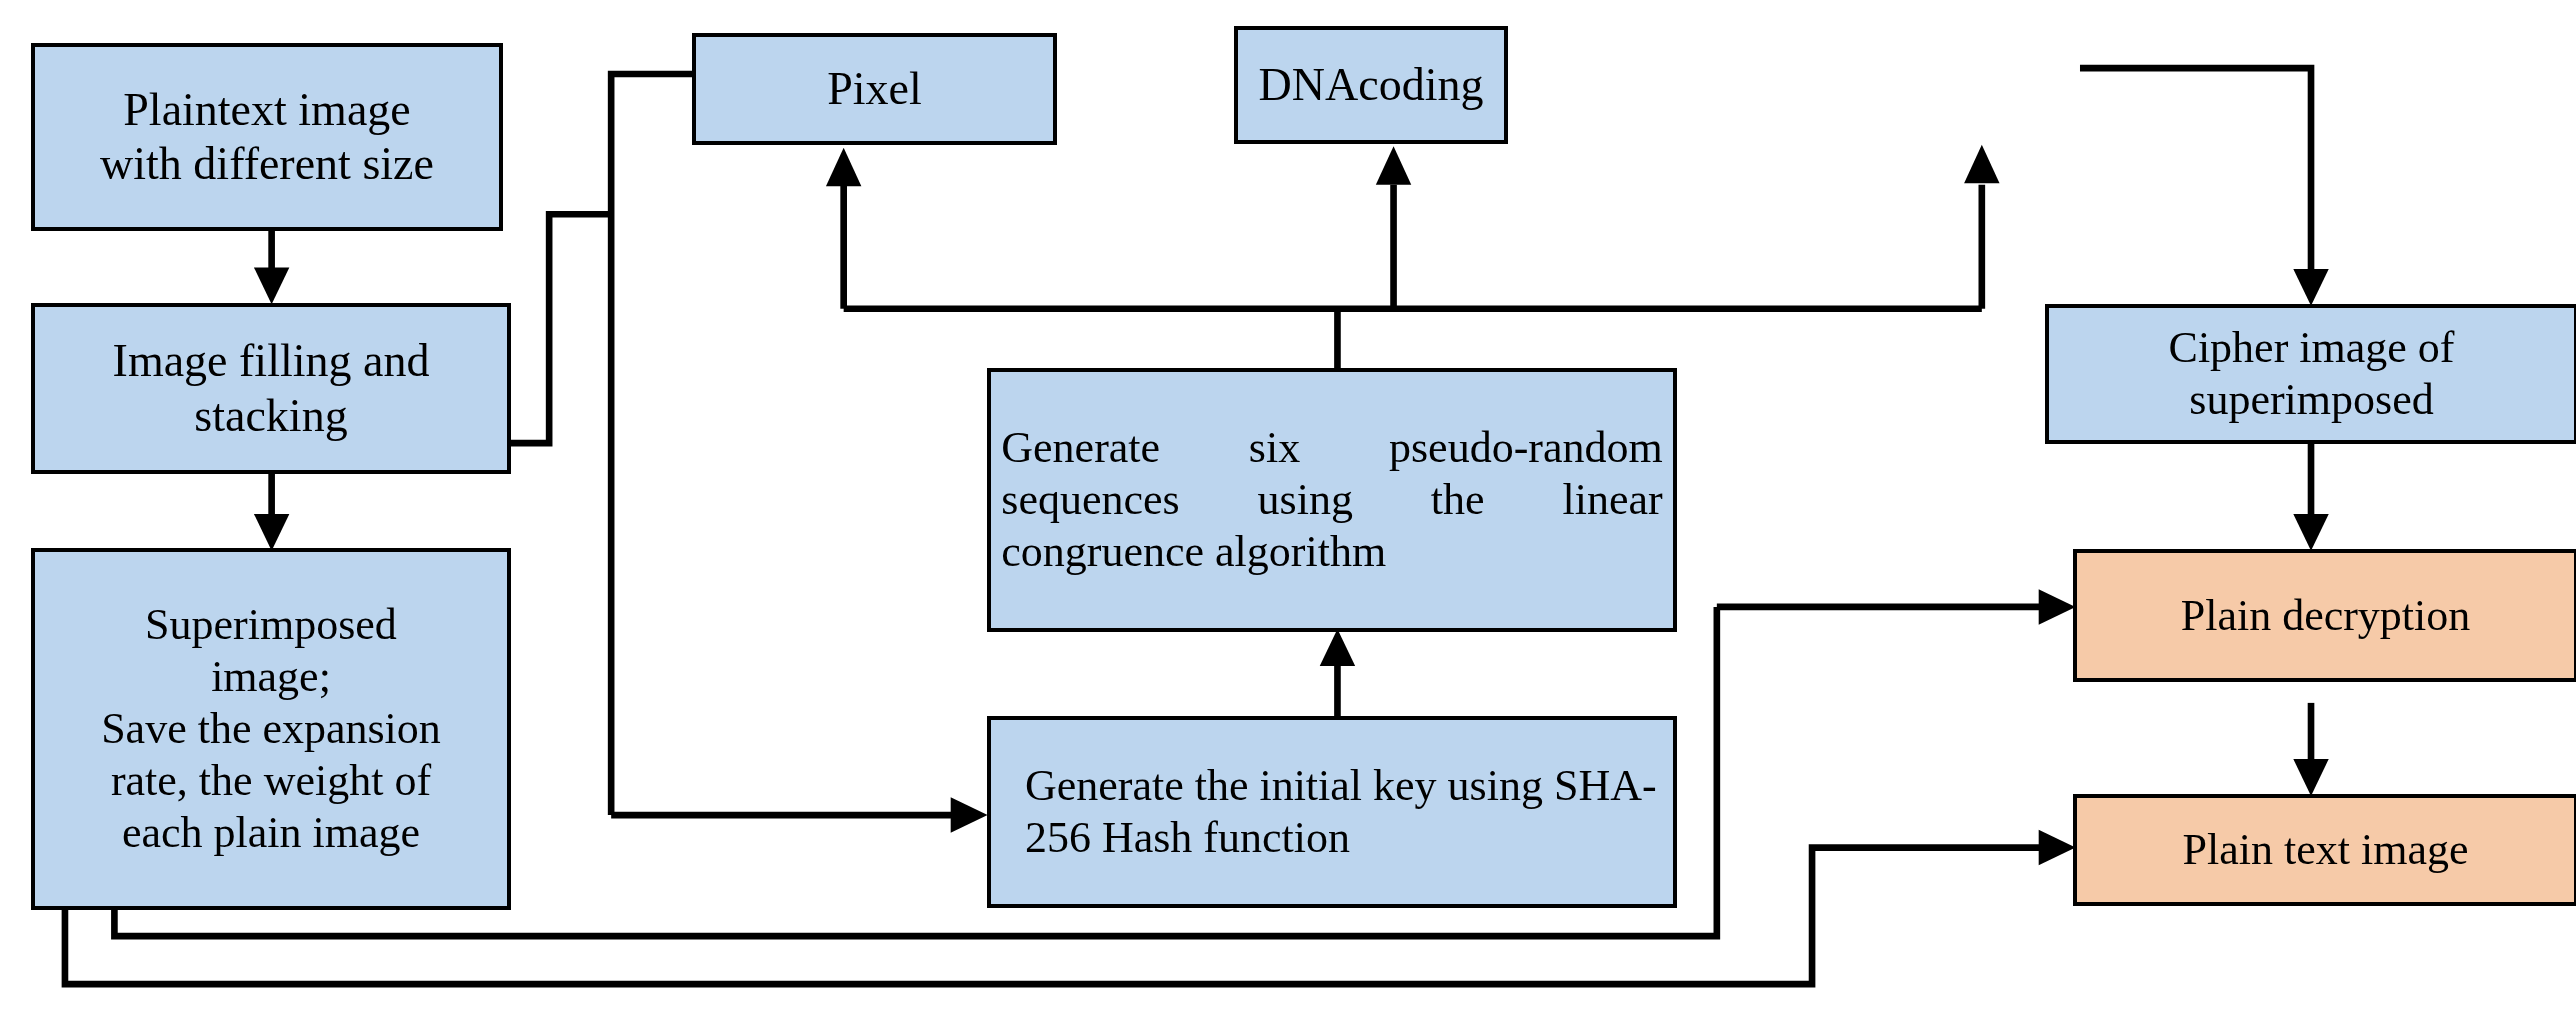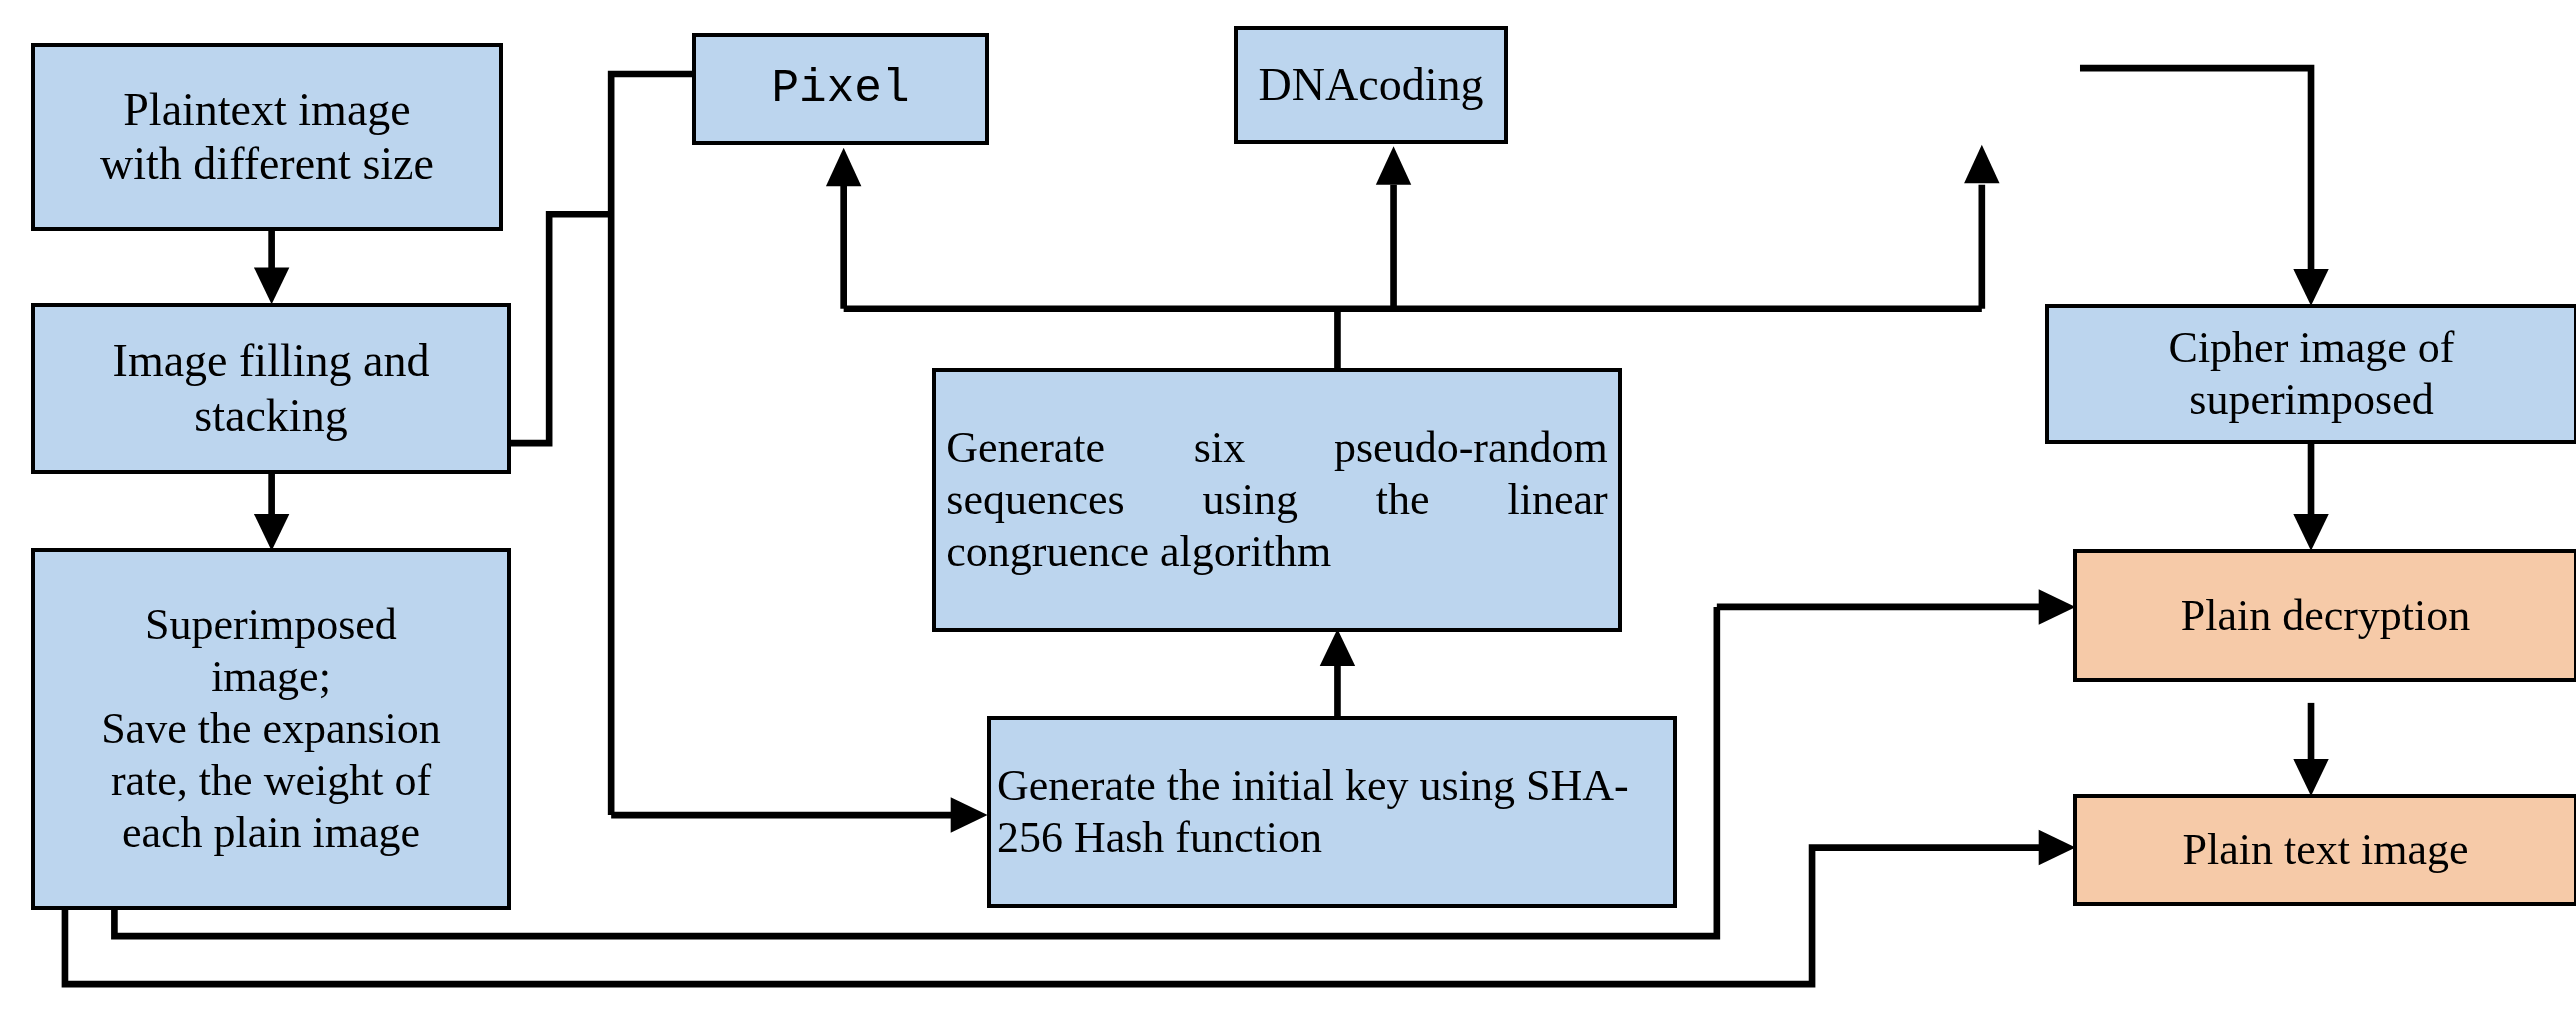--- a/index.html
+++ b/index.html
@@ -99,35 +99,35 @@
   </div>
 
   <div class="node blue" style="left:31px;  top:548px; width:480px; height:362px; font-size:44px;">
     <span class="txt" style="white-space:pre-line;">Superimposed
 image;
 Save the expansion
 rate, the weight of
 each plain image</span>
   </div>
 
-  <div class="node blue" style="left:692px; top:33px;  width:297px; height:112px; font-size:46px;font-family:Liberation Mono, monospace;">
+  <div class="node blue" style="left:692px; top:33px;  width:365px; height:112px; font-size:46px;">
     <span class="txt">Pixel</span>
   </div>
 
   <div class="node blue" style="left:1234px;top:26px;  width:274px; height:118px; font-size:46px;">
     <span class="txt">DNAcoding</span>
   </div>
 
 
-  <div class="node blue just" style="left:932px;top:368px; width:690px; height:264px; font-size:44px;">
+  <div class="node blue just" style="left:987px;top:368px; width:690px; height:264px; font-size:44px;">
     <span class="txt">Generate six pseudo-random sequences using the linear congruence algorithm</span>
   </div>
 
   <div class="node blue leftal" style="left:987px;top:716px; width:690px; height:192px; font-size:44px;">
-    <span class="txt" style="text-align:left;">Generate the initial key using SHA-256 Hash function</span>
+    <span class="txt" style="text-align:left;margin-left:28px;">Generate the initial key using SHA-256 Hash function</span>
   </div>
 
   <div class="node blue" style="left:2045px;top:304px; width:533px; height:140px; font-size:44px;">
     <span class="txt" style="white-space:pre-line;">Cipher image of
 superimposed</span>
   </div>
 
   <div class="node orange" style="left:2073px;top:549px; width:505px; height:133px; font-size:44px;">
     <span class="txt">Plain decryption</span>
   </div>

